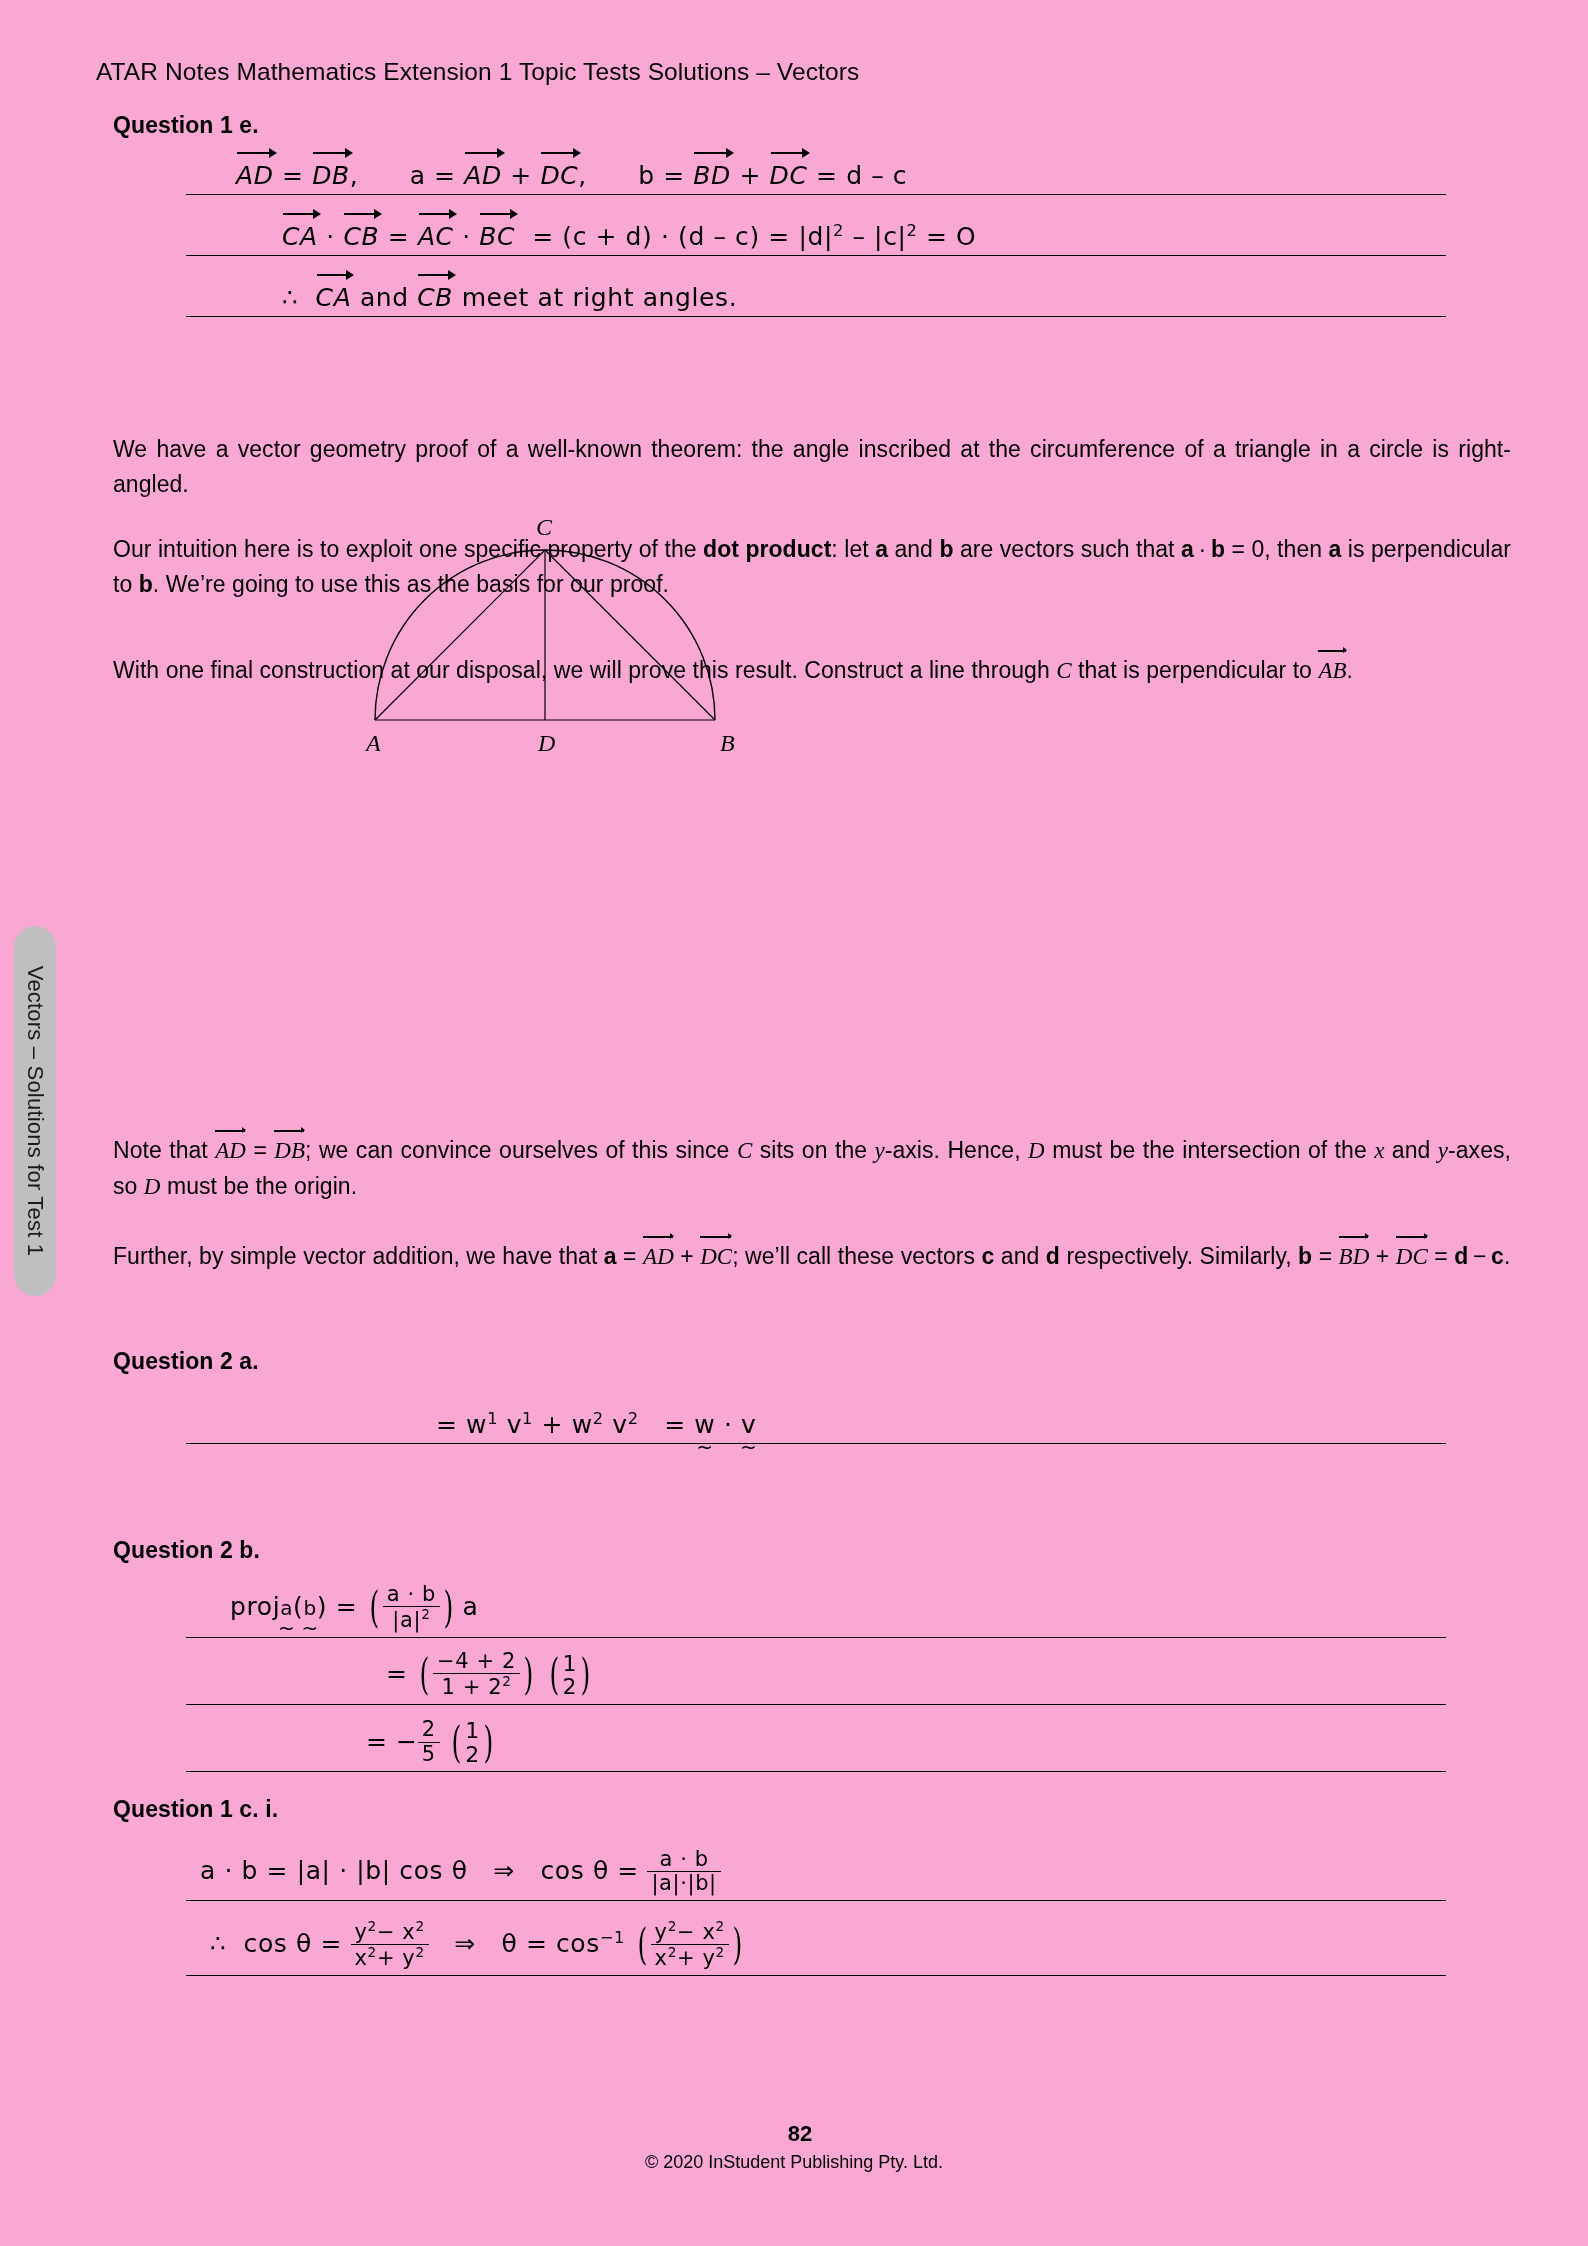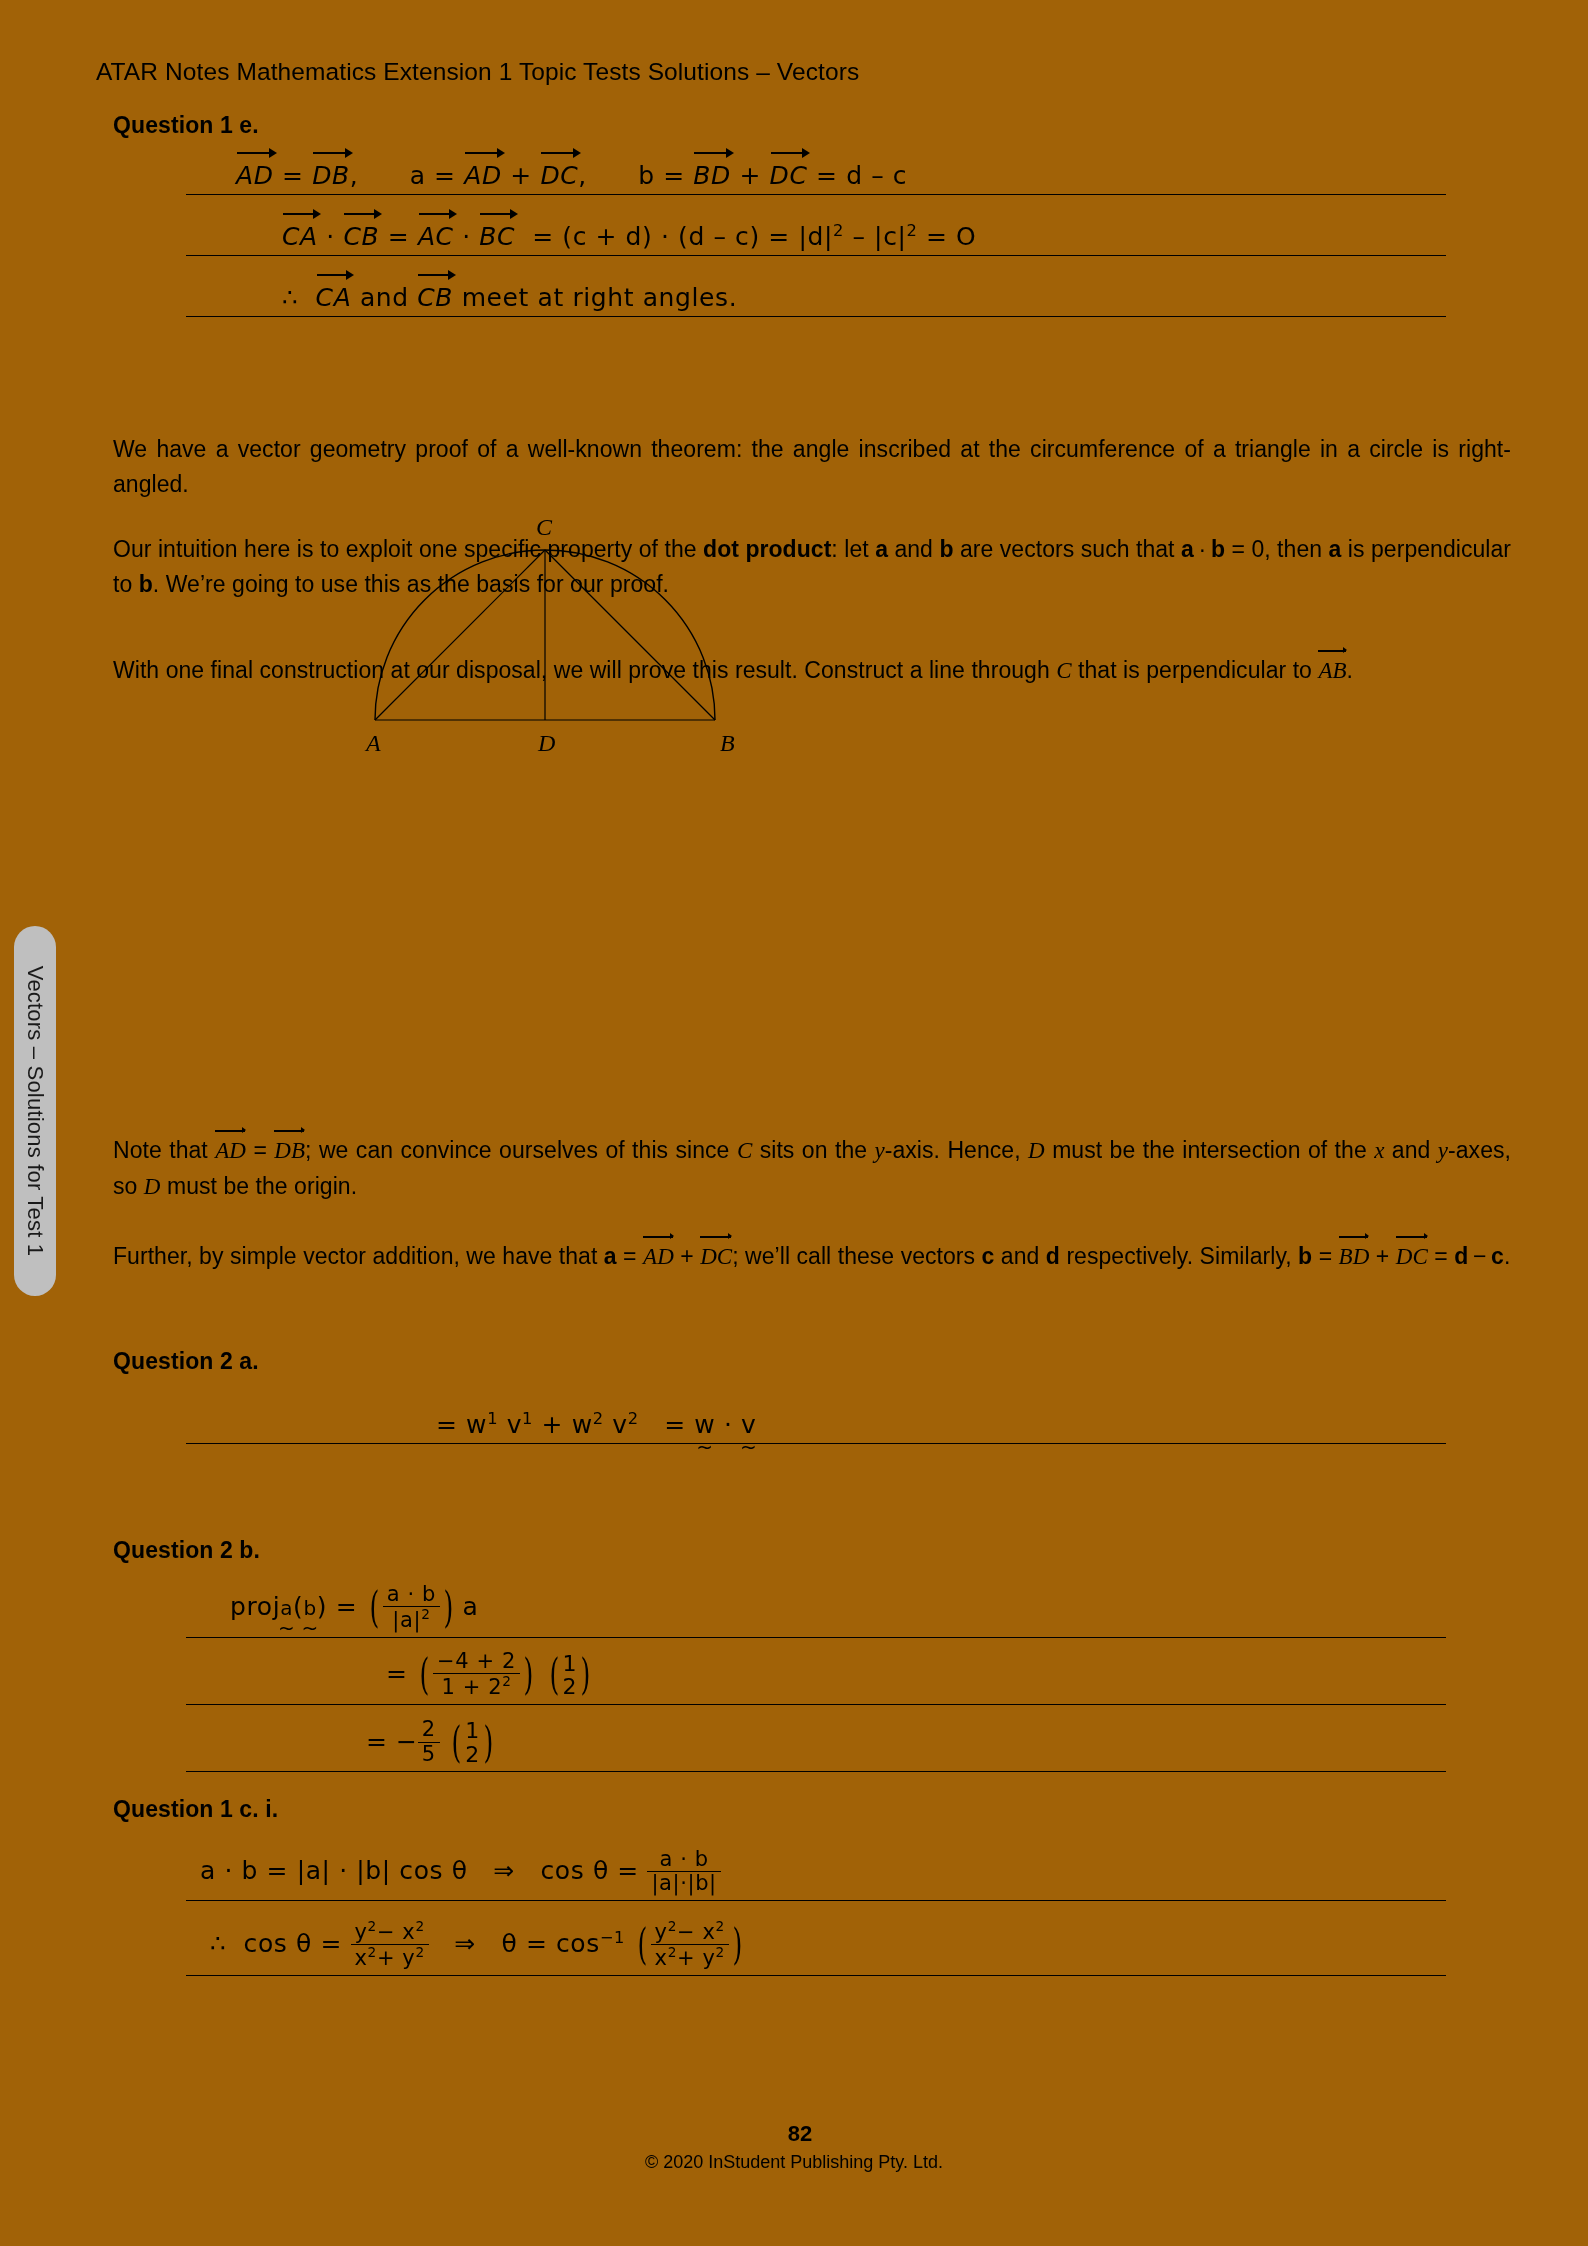--- a/index.html
+++ b/index.html
@@ -5,21 +5,21 @@
   html, body { margin:0; padding:0; background:#ffffff; }
   body {
     width:1588px; height:2246px;
     position:relative;
     font-family:"Liberation Sans", sans-serif;
     color:#000;
     overflow:hidden;
   }
 
   
-  .page { position:absolute; inset:0; background:#a16207; }
+  .page { position:absolute; inset:0; background:#f9a8d4; }
 
   .header-title{
     position:absolute; left:96px; top:58px;
     font-size:24.5px; letter-spacing:0.1px; white-space:nowrap;
   }
 
   
   .side-tab{
     position:absolute; left:14px; top:926px;
     width:42px; height:370px;

